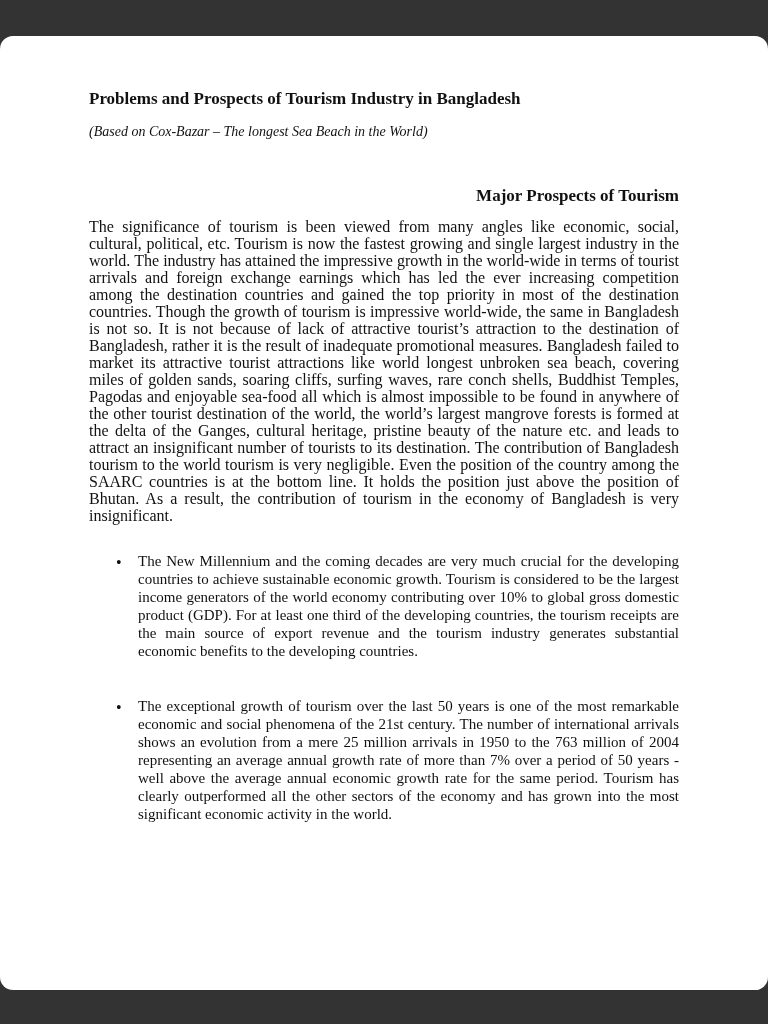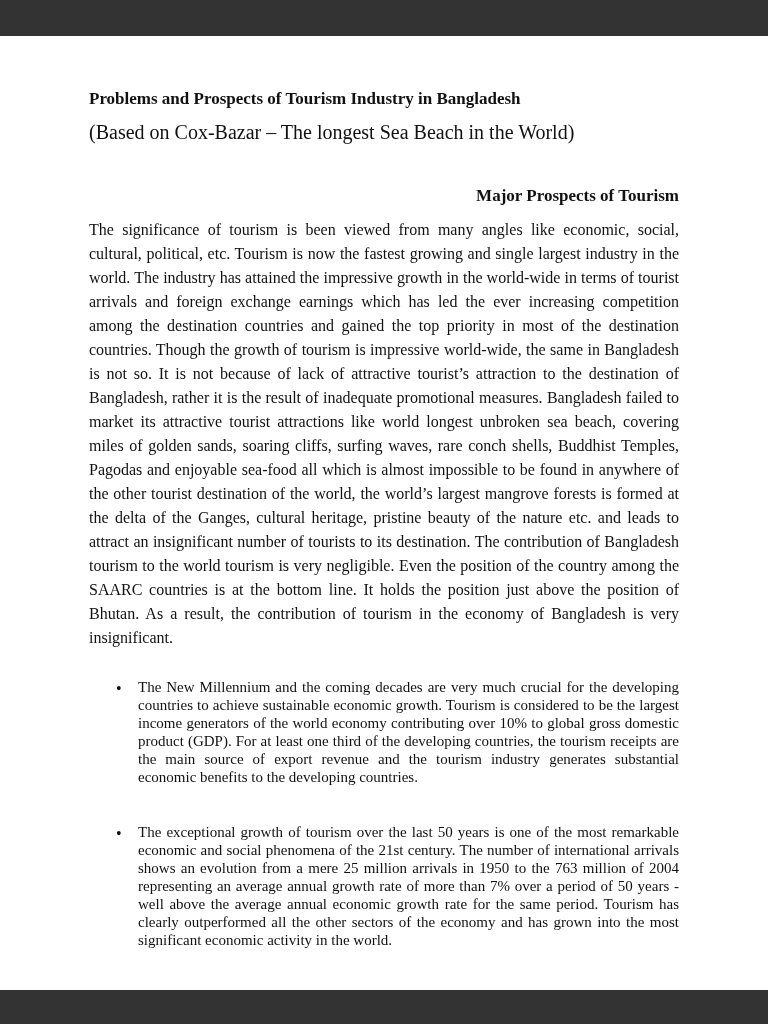--- a/index.html
+++ b/index.html
@@ -27,43 +27,45 @@
     position: absolute;
     top: 36px;
     bottom: 34px;
     left: 0;
     right: 0;
     background: #ffffff;
     color: #111111;
     padding: 52px 89px 0 89px;
     box-sizing: border-box;
     overflow: hidden;
+    border-radius: 13px;
   }
   .doc-title {
     font-size: 17px;
     font-weight: bold;
     line-height: 22px;
     margin: 0 0 11px 0;
   }
   .doc-subtitle {
-    font-size: 20px;
+    font-size: 14px;
     font-weight: normal;
     line-height: 22px;
     margin: 0 0 42px 0;
+    font-style: italic;
   }
   .section-heading {
     font-size: 17px;
     font-weight: bold;
     line-height: 22px;
     margin: 0 0 11px 0;
     text-align: right;
   }
   .body-paragraph {
     font-size: 16px;
-    line-height: 24px;
+    line-height: 17px;
     text-align: justify;
     margin: 0 0 28px 0;
   }
   .bullet-list {
     list-style: none;
     margin: 0;
     padding: 0;
   }
   .bullet-item {
     display: flex;

